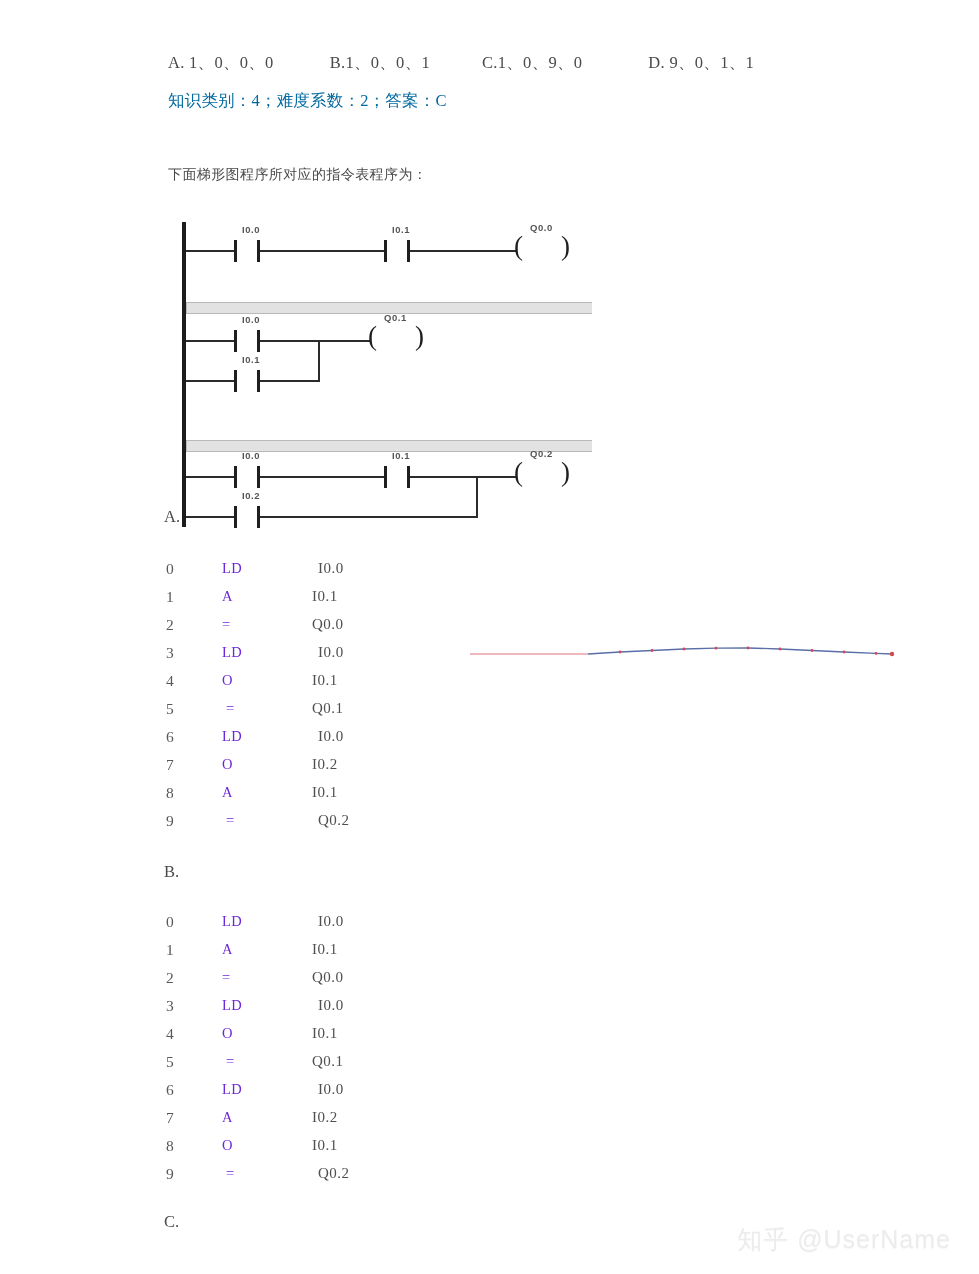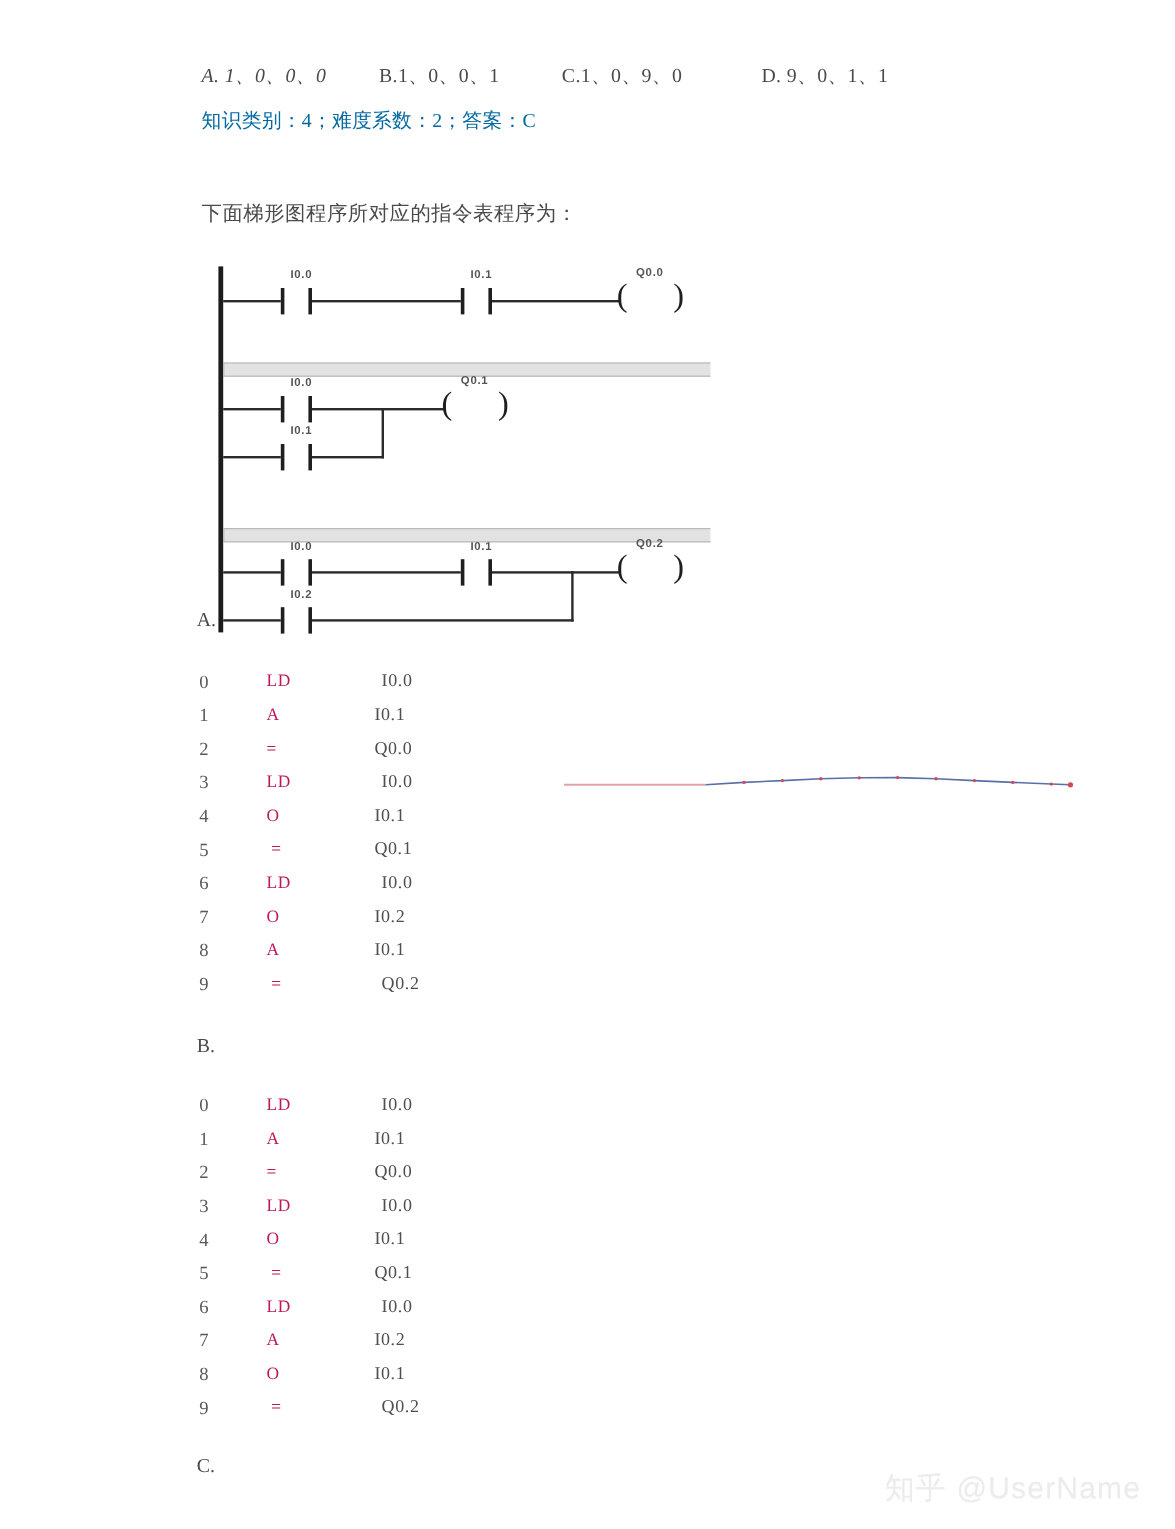--- a/index.html
+++ b/index.html
@@ -21,39 +21,39 @@
     position: absolute;
     left: 168px;
     top: 52px;
     width: 700px;
     font-size: 16.5px;
     letter-spacing: 0.3px;
     color: #4a4a4a;
     white-space: nowrap;
   }
   .opt { display: inline-block; }
-  .opt-a { margin-right: 44px; font-style: italic; }
+  .opt-a { margin-right: 56px; }
   .opt-b { margin-right: 52px; }
   .opt-c { margin-right: 66px; }
 
   .meta-line {
     position: absolute;
     left: 168px;
     top: 90px;
     font-size: 16.5px;
     color: #0369a1;
     font-family: "Liberation Serif", serif;
     letter-spacing: 0.2px;
   }
 
   .question-line {
     position: absolute;
     left: 168px;
     top: 166px;
-    font-size: 17px;
+    font-size: 14px;
     color: #4a4a4a;
     letter-spacing: 0.4px;
   }
 
   
   .ladder {
     position: absolute;
     left: 182px;
     top: 222px;
     width: 410px;
@@ -147,21 +147,21 @@
     font-size: 15.5px;
     color: #585858;
   }
   .il-mn {
     position: absolute;
     left: 56px;
     top: 0;
     width: 40px;
     font-family: "Liberation Serif", serif;
     font-size: 14.5px;
-    color: #be185d;
+    color: #6d28d9;
     letter-spacing: 0.5px;
   }
   .il-op {
     position: absolute;
     left: 146px;
     top: 0;
     font-family: "Liberation Serif", serif;
     font-size: 15px;
     color: #4f4f4f;
     letter-spacing: 0.5px;

